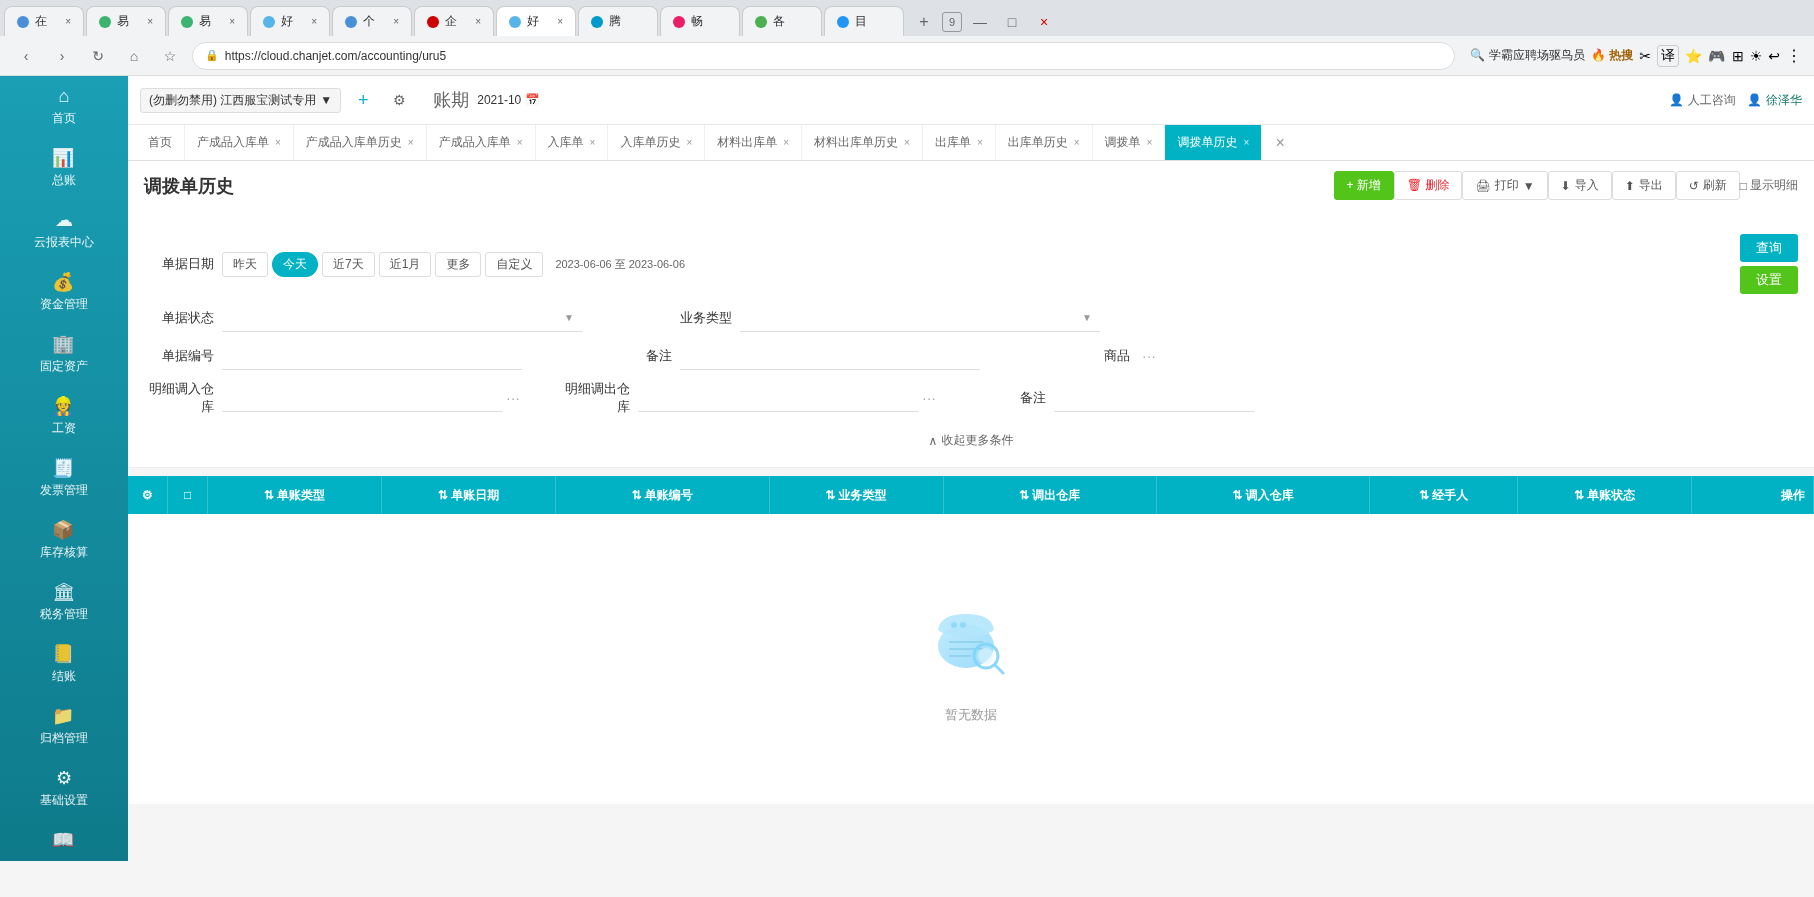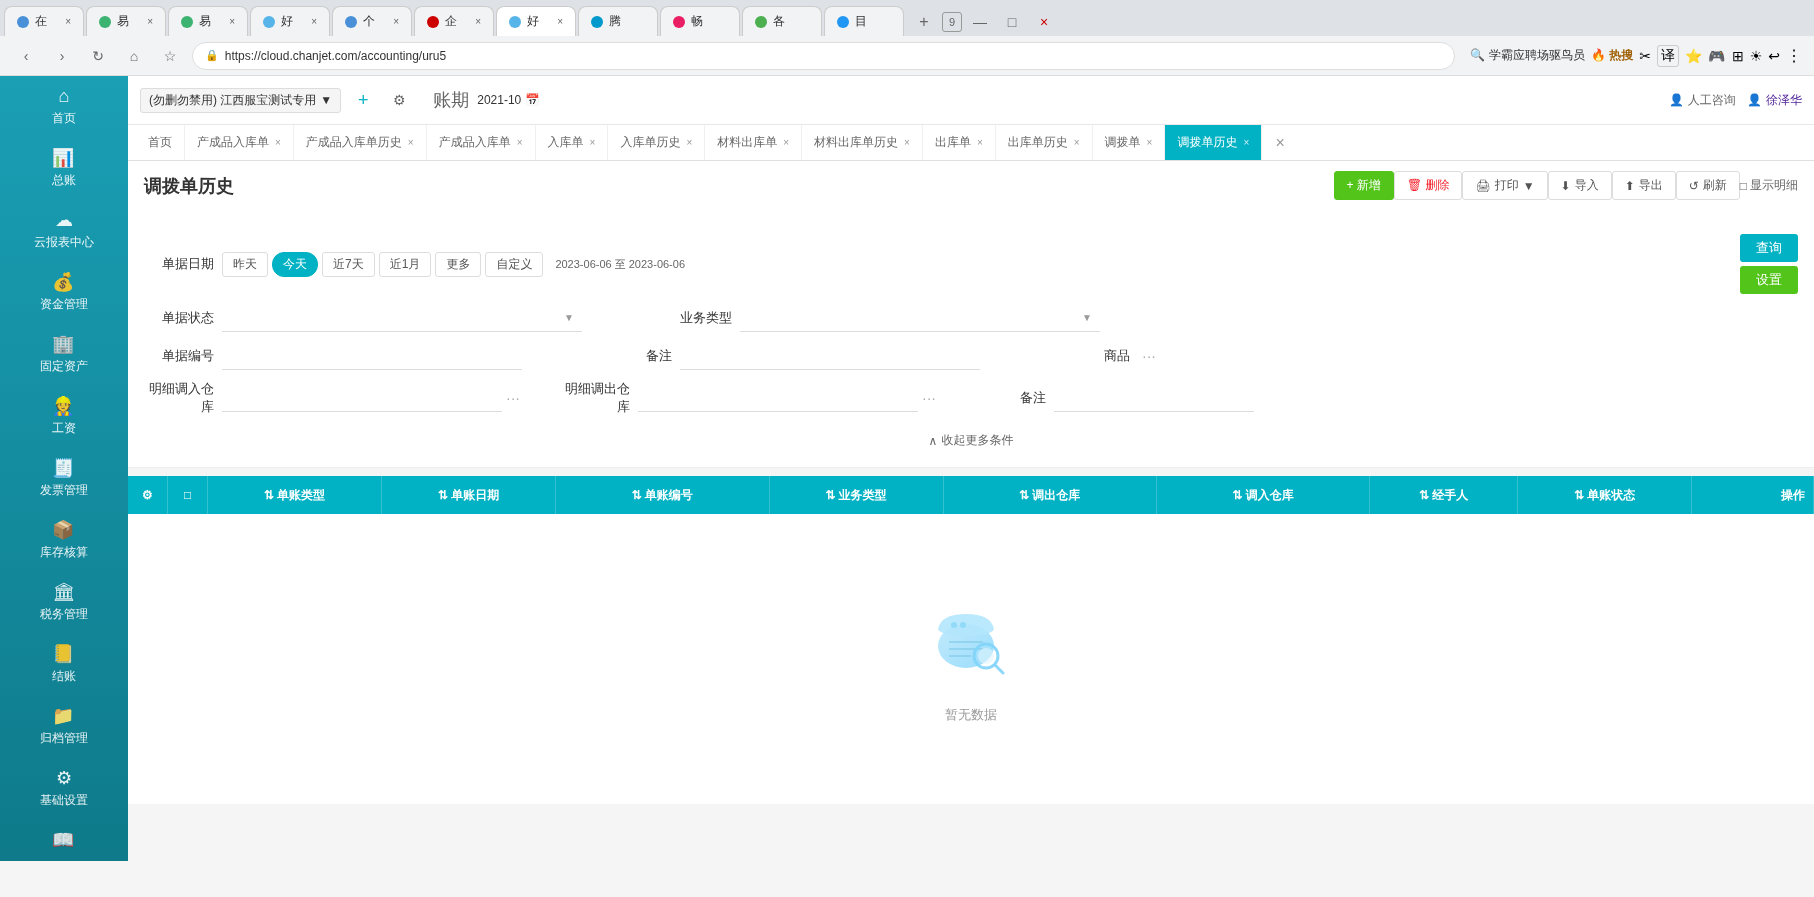--- a/index.html
+++ b/index.html
@@ -246,21 +246,21 @@
       </div>
       <button class="nav-btn" style="font-size:18px;color:#00b2c3;">+</button>
       <button class="nav-btn" style="font-size:14px;">⚙</button>
       <span class="period-label">账期</span>
       <div class="period-value">
         <span>2021-10</span>
         <span>📅</span>
       </div>
       <div class="top-bar-right">
         <span style="cursor:pointer;color:#666;">👤 <span>人工咨询</span></span>
-        <span style="cursor:pointer;color:#4c1d95;">👤 <span>徐泽华</span></span>
+        <span style="cursor:pointer;color:#0f766e;">👤 <span>徐泽华</span></span>
       </div>
     </div>
 
     <div class="tab-bar">
       <div class="page-tab">
         <span>首页</span>
       </div>
       <div class="page-tab">
         <span>产成品入库单</span>
         <span class="close-x">×</span>

